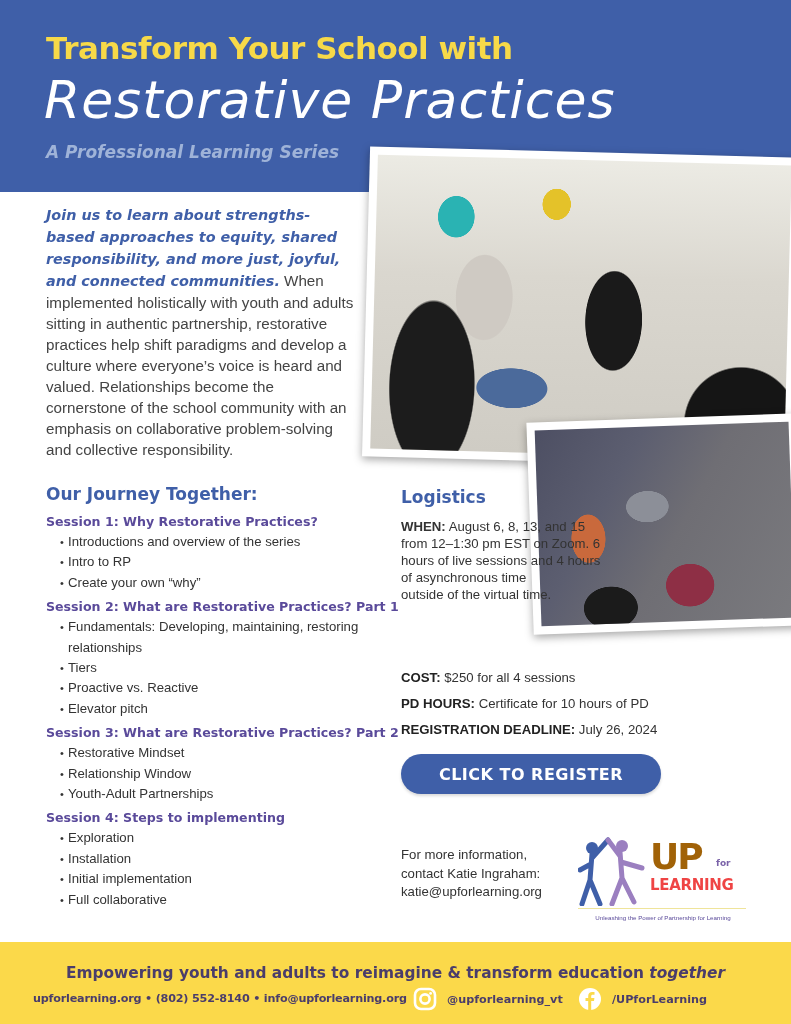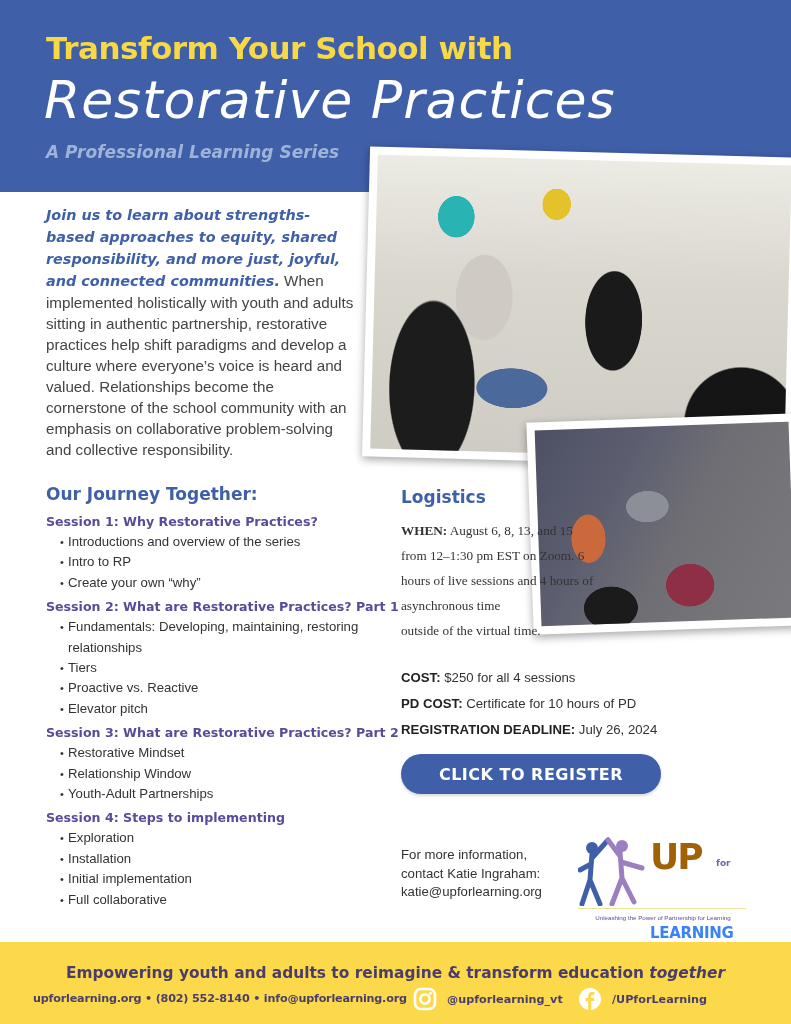--- a/index.html
+++ b/index.html
@@ -83,21 +83,21 @@
   .session li::before { content: "•"; position: absolute; left: 0; top: 0; color: #333; font-size: 11px; }
 
   
   .logistics-title {
     position: absolute; left: 401px; top: 487px;
     font-family: "DejaVu Sans", sans-serif; font-weight: bold;
     font-size: 17px; color: #3f5fa8;
   }
   .when {
     position: absolute; left: 401px; top: 518px; width: 200px;
-    font-size: 13.2px; line-height: 25px; color: #333; font-family: Liberation Serif, serif;
+    font-size: 13.2px; line-height: 17px; color: #333;
   }
   .when .tail { white-space: nowrap; }
   .kv {
     position: absolute; left: 401px; font-size: 13.2px; color: #333; white-space: nowrap;
   }
   .kv b { font-weight: bold; color: #222; }
   .register {
     position: absolute; left: 401px; top: 754px; width: 260px; height: 40px;
     background: #3f5fa8; border-radius: 28px; border: none;
     color: #fff; font-family: "DejaVu Sans", sans-serif; font-weight: bold;
@@ -115,23 +115,22 @@
     position: absolute; left: 72px; top: 2px;
     font-family: "DejaVu Sans", sans-serif; font-weight: bold;
     font-size: 36px; color: #a16207; letter-spacing: -2px; line-height: 38px;
   }
   .logo .word-for {
     position: absolute; left: 138px; top: 22px;
     font-family: "DejaVu Sans", sans-serif; font-weight: bold; font-size: 9px; color: #7a62a8;
   }
   .logo .word-learning {
     position: absolute; left: 72px; top: 40px;
-    font-family: "DejaVu Sans", sans-serif; font-weight: bold; font-size: 15px; color: #3b82f6;
+    font-family: "DejaVu Sans", sans-serif; font-weight: bold; font-size: 15px; color: #ef4444;
     letter-spacing: -0.3px;
-    margin-top: 48px;
   }
   .logo .rule { position: absolute; left: 0; top: 72px; width: 168px; height: 1px; background: #efe49a; }
   .logo .tagline {
     position: absolute; left: 0; top: 78px; width: 170px;
     font-size: 6.2px; color: #5a4a9a; text-align: center; white-space: nowrap;
   }
 
   
   .footer {
     position: absolute; left: 0; top: 942px; width: 791px; height: 88px; background: #fbd94a;
@@ -215,21 +214,21 @@
 <div class="when">
   <b>WHEN:</b>
   <span>August 6, 8, 13, and 15 from 12–1:30 pm EST on Zoom. 6 hours of live sessions and 4 hours of asynchronous time</span><br>
   <span class="tail">outside of the virtual time.</span>
 </div>
 <div class="kv" style="top:670px;">
   <b>COST:</b>
   <span>$250 for all 4 sessions</span>
 </div>
 <div class="kv" style="top:696px;">
-  <b>PD COST:</b>
+  <b>PD HOURS:</b>
   <span>Certificate for 10 hours of PD</span>
 </div>
 <div class="kv" style="top:722px;">
   <b>REGISTRATION DEADLINE:</b>
   <span>July 26, 2024</span>
 </div>
 <button class="register">CLICK TO REGISTER</button>
 
 <div class="contact">
   <div>For more information,</div>

